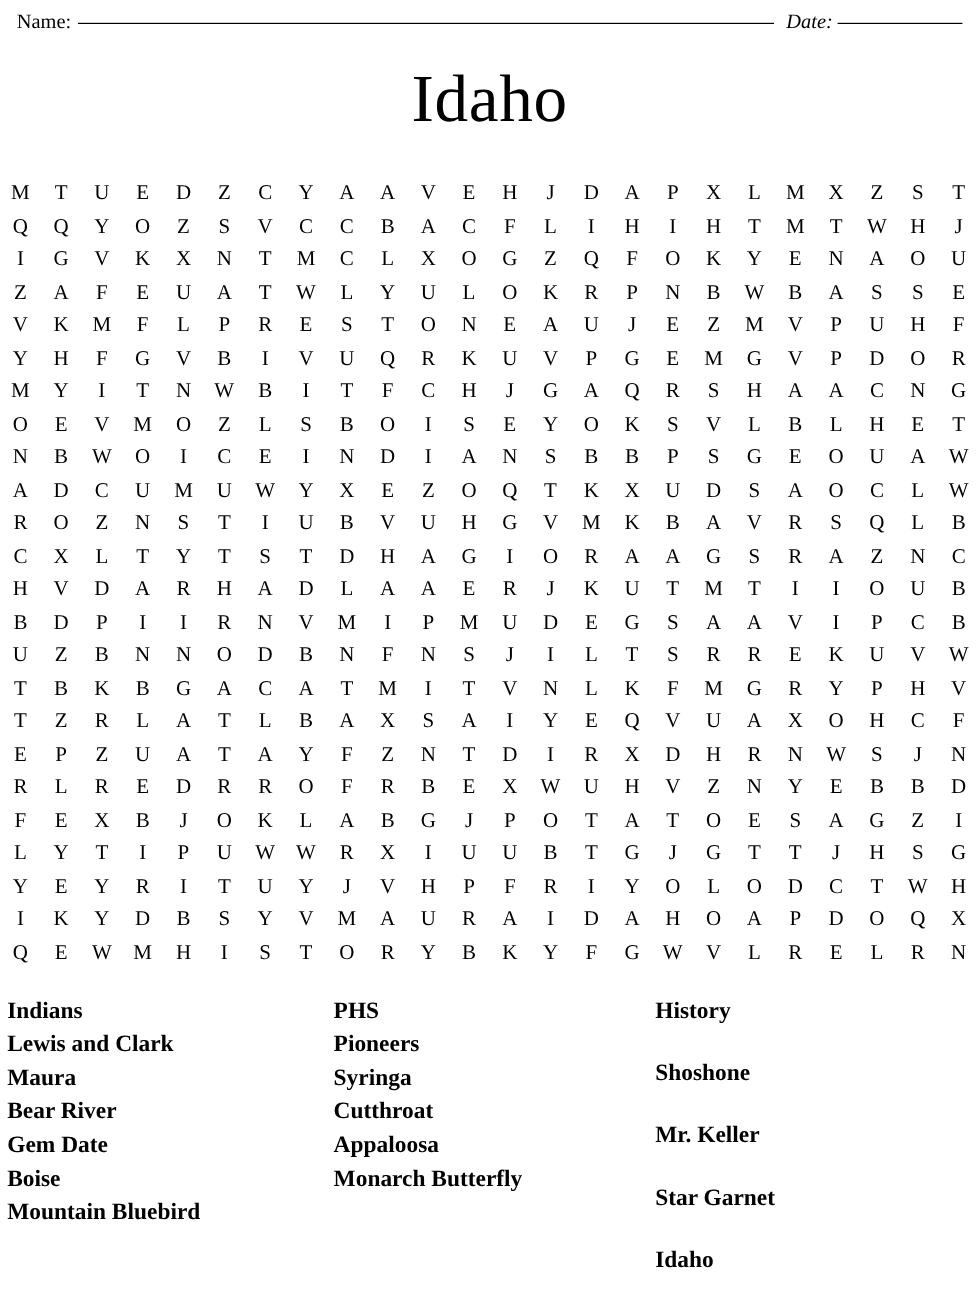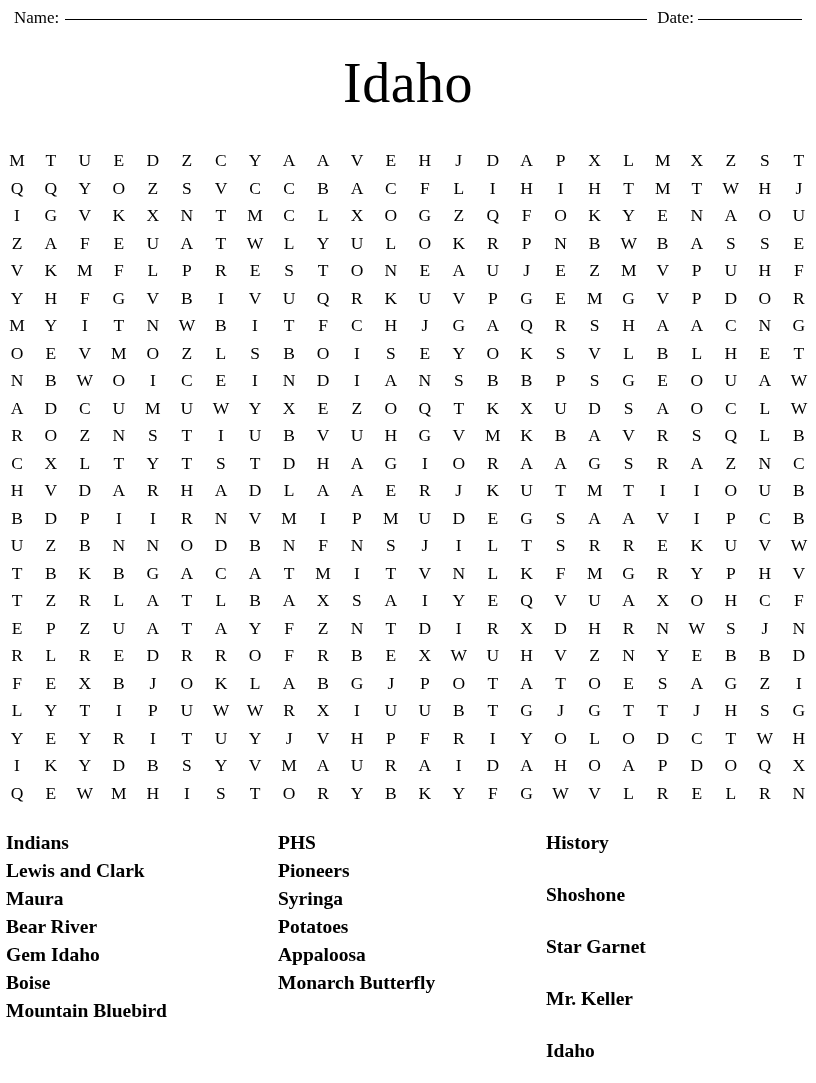--- a/index.html
+++ b/index.html
@@ -33,21 +33,21 @@
   }
   .name-label { margin-right: 4px; }
   .name-rule {
     flex: 1 1 auto;
     border-bottom: 1px solid #000;
     height: 14px;
     margin: 0 10px 0 2px;
     position: relative;
     top: -3px;
   }
-  .date-label { margin-right: 4px; }
+  .date-label { margin-right: 4px; font-style: italic; }
   .date-rule {
     width: 104px;
     border-bottom: 1px solid #000;
     height: 14px;
     position: relative;
     top: -3px;
   }
 
   
   .title {
@@ -744,35 +744,35 @@
         </tbody>
     </table>
   </div>
 
   <div class="wordlist">
     <div class="col col-1">
         <div class="word">Indians</div>
         <div class="word">Lewis and Clark</div>
         <div class="word">Maura</div>
         <div class="word">Bear River</div>
-        <div class="word">Gem Idaho</div>
+        <div class="word">Gem Date</div>
         <div class="word">Boise</div>
         <div class="word">Mountain Bluebird</div>
       </div>
     <div class="col col-2">
         <div class="word">PHS</div>
         <div class="word">Pioneers</div>
         <div class="word">Syringa</div>
-        <div class="word">Potatoes</div>
+        <div class="word">Cutthroat</div>
         <div class="word">Appaloosa</div>
         <div class="word">Monarch Butterfly</div>
       </div>
     <div class="col col-3">
         <div class="word">History</div>
         <div class="word">Shoshone</div>
+        <div class="word">Mr. Keller</div>
         <div class="word">Star Garnet</div>
-        <div class="word">Mr. Keller</div>
         <div class="word">Idaho</div>
         <div class="word">Cutthroat Trout</div>
       </div>
   </div>
 
 </div>
 
 </body></html>

